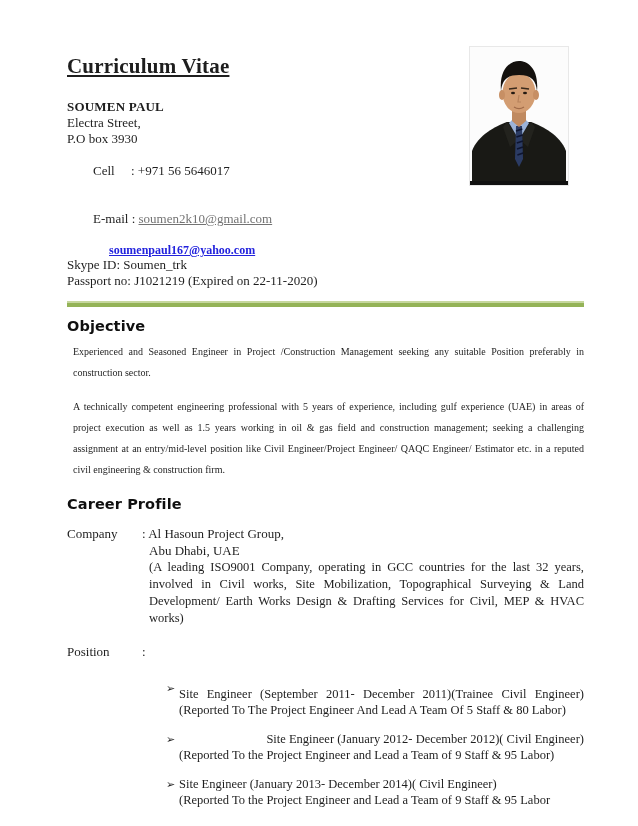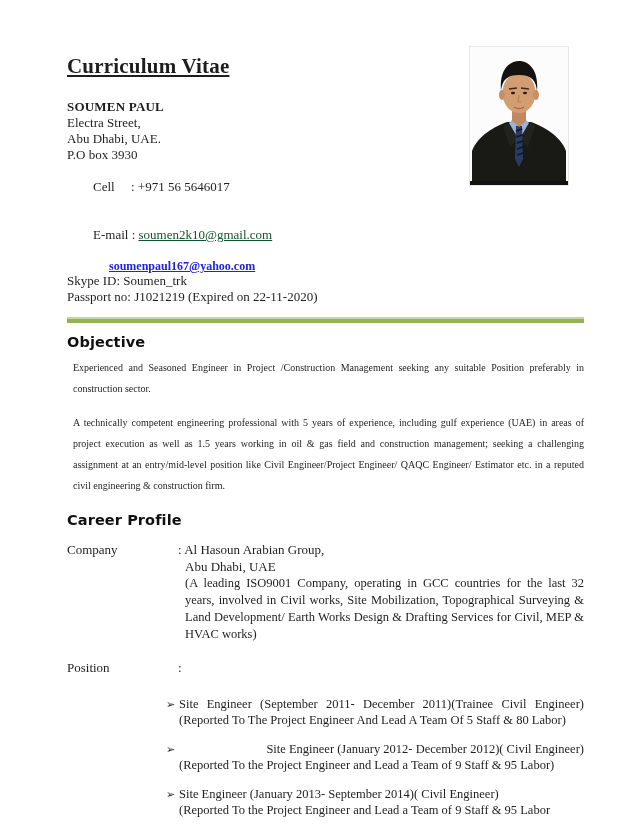--- a/index.html
+++ b/index.html
@@ -21,21 +21,21 @@
     text-decoration: underline;
     margin: 0 0 20px 0;
     line-height: 26px;
     letter-spacing: 0.2px;
   }
 
   .contact-block { font-size: 13px; line-height: 16px; }
   .contact-name { font-weight: bold; letter-spacing: 0.2px; }
   .contact-line { white-space: pre; }
   .cell-label { display: inline-block; width: 38px; }
-  a.email-link { color: #14532d; text-decoration: underline; }
+  a.email-link { color: #737373; text-decoration: underline; }
   .email-secondary-line { line-height: 14px; margin-left: 42px; }
   a.email-link-small {
     font-family: Liberation Serif, serif;
     font-size: 12px;
     font-weight: bold;
     color: #2222dd;
     text-decoration: underline;
   }
 
   .photo-frame {
@@ -66,21 +66,21 @@
   }
   .section-heading.career { margin-top: 16px; margin-bottom: 12px; }
 
   .body-para {
     font-size: 10px;
     line-height: 21px;
     text-align: justify;
     margin: 0 0 13px 6px;
   }
 
-  .kv-row { display: flex; font-size: 13px; line-height: 17px; margin-bottom: 16px; gap: 36px; }
+  .kv-row { display: flex; font-size: 13px; line-height: 17px; margin-bottom: 16px; }
   .kv-label { width: 75px; flex-shrink: 0; }
   .kv-content { flex: 1; }
   .kv-content .indented { padding-left: 7px; }
   .company-desc {
     font-size: 12.5px;
     line-height: 17px;
     text-align: justify;
   }
   .kv-row.position { margin-bottom: 20px; }
 
@@ -90,21 +90,21 @@
     padding: 0;
   }
   ul.position-list li {
     display: flex;
     margin-bottom: 13px;
     font-size: 12.5px;
     line-height: 16px;
   }
   .bullet-glyph { width: 13px; flex-shrink: 0; font-size: 11px; }
   .bullet-body { flex: 1; }
-  li.justify-first .bullet-title { text-align: justify; text-align-last: justify; }
+  li.justify-first .bullet-title { text-align: justify; text-align-last: justify; margin-top: 6px; }
 </style>
 </head>
 <body>
 
 <div class="page">
 
   <div class="photo-frame">
     <svg width="98" height="138" viewBox="0 0 98 138">
       <rect x="0" y="0" width="98" height="138" fill="#fcfcfc"></rect>
 
@@ -139,21 +139,20 @@
     </svg>
   </div>
 
   <div class="content">
 
     <h1 class="doc-title">Curriculum Vitae</h1>
 
     <div class="contact-block">
       <div class="contact-name">SOUMEN PAUL</div>
       <div class="contact-line">Electra Street,</div>
-      <div class="contact-line">Abu Dhabi, UAE.</div>
       <div class="contact-line">P.O box 3930</div>
       <div class="contact-line">
         <span class="cell-label">Cell</span><span>: +971 56 5646017</span>
       </div>
       <div class="contact-line">
         <span>E-mail : </span><a class="email-link" href="#">soumen2k10@gmail.com</a>
       </div>
       <div class="email-secondary-line">
         <a class="email-link-small" href="#">soumenpaul167@yahoo.com</a>
       </div>
@@ -165,21 +164,21 @@
 
     <h2 class="section-heading">Objective</h2>
     <p class="body-para">Experienced and Seasoned Engineer in Project /Construction Management seeking any suitable Position preferably in construction sector.</p>
     <p class="body-para">A technically competent engineering professional with 5 years of experience, including gulf experience (UAE) in areas of project execution as well as 1.5 years working in oil &amp; gas field and construction management; seeking a challenging assignment at an entry/mid-level position like Civil Engineer/Project Engineer/ QAQC Engineer/ Estimator etc. in a reputed civil engineering &amp; construction firm.</p>
 
     <h2 class="section-heading career">Career Profile</h2>
 
     <div class="kv-row">
       <div class="kv-label">Company</div>
       <div class="kv-content">
-        <div>: Al Hasoun Arabian Group,</div>
+        <div>: Al Hasoun Project Group,</div>
         <div class="indented">Abu Dhabi, UAE</div>
         <div class="indented company-desc">(A leading ISO9001 Company, operating in GCC countries for the last 32 years, involved in Civil works, Site Mobilization, Topographical Surveying &amp; Land Development/ Earth Works Design &amp; Drafting Services for Civil, MEP &amp; HVAC works)</div>
       </div>
     </div>
 
     <div class="kv-row position">
       <div class="kv-label">Position</div>
       <div class="kv-content">:</div>
     </div>
 
@@ -194,21 +193,21 @@
       <li>
         <span class="bullet-glyph">➢</span>
         <span class="bullet-body">
           <span class="bullet-title" style="display:block;text-align:right;">Site Engineer (January 2012- December 2012)( Civil Engineer)</span>
           <span class="bullet-detail" style="display:block;">(Reported To the Project Engineer and Lead a Team of 9 Staff &amp; 95 Labor)</span>
         </span>
       </li>
       <li>
         <span class="bullet-glyph">➢</span>
         <span class="bullet-body">
-          <span class="bullet-title" style="display:block;">Site Engineer (January 2013- September 2014)( Civil Engineer)</span>
+          <span class="bullet-title" style="display:block;">Site Engineer (January 2013- December 2014)( Civil Engineer)</span>
           <span class="bullet-detail" style="display:block;">(Reported To the Project Engineer and Lead a Team of 9 Staff &amp; 95 Labor</span>
         </span>
       </li>
 
     </ul>
 
   </div>
 </div>
 
 </body></html>

